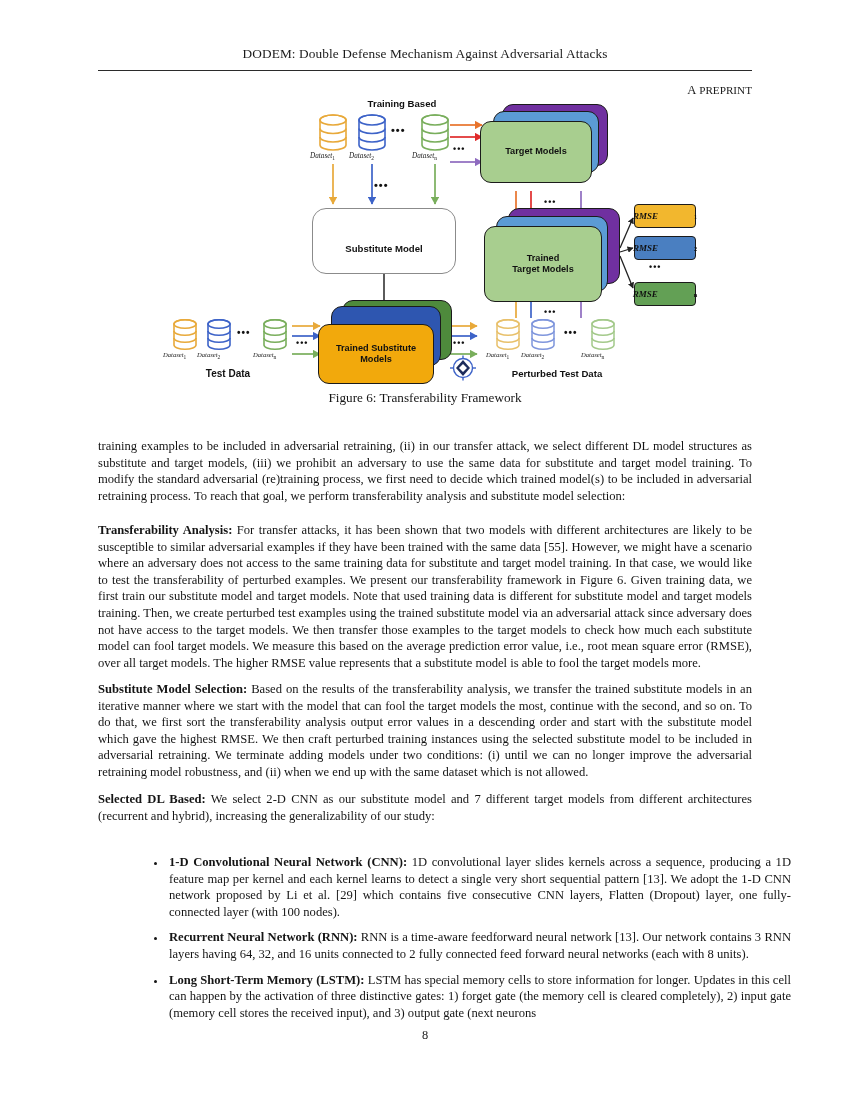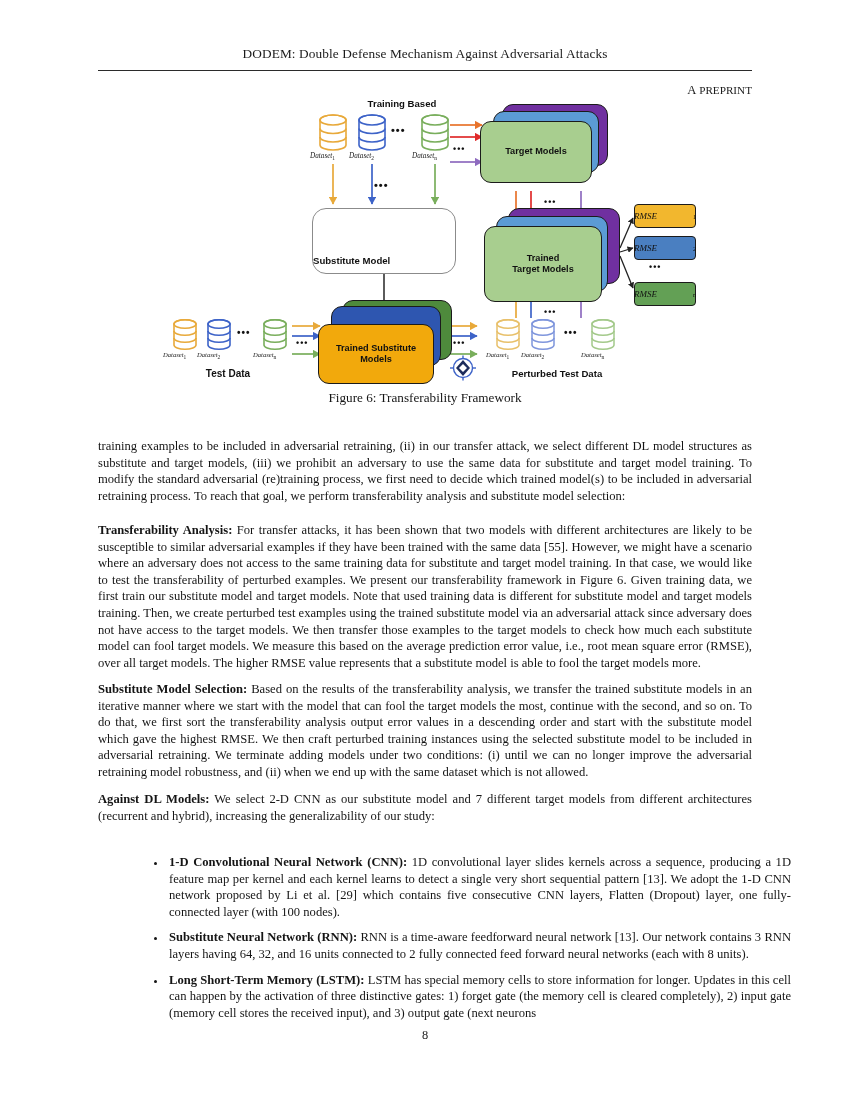--- a/index.html
+++ b/index.html
@@ -122,37 +122,37 @@
   .subbox {
     position: absolute;
     border: 1.5px solid #8b8b8b;
     border-radius: 14px;
     background: #ffffff;
     box-sizing: border-box;
   }
   .subbox-label {
     position: absolute;
     left: 0; right: 0;
-    bottom: 7px;
-    text-align: left;
+    bottom: 19px;
+    text-align: center;
     font-family: "Liberation Sans", sans-serif;
     font-weight: bold;
     font-size: 9.6px;
     color: #111;
   }
 
   
   .rmse {
     position: absolute;
     border: 1.5px solid #1b1b1b;
     border-radius: 4px;
     box-sizing: border-box;
     font-family: "Liberation Serif", serif;
     font-style: italic;
-    font-weight: normal;
+    font-weight: bold;
     font-size: 9px;
     display: flex;
     align-items: center;
     justify-content: center;
     color: #111;
     gap: 36px;
   }
   .rmse sub { font-size: 6.2px; font-style: normal; }
 
   .dots {
@@ -439,24 +439,24 @@
 
   <div class="col" style="top:522px;">
     <p class="para"><span class="lead">Transferability Analysis:</span><span> For transfer attacks, it has been shown that two models with different architectures are likely to be susceptible to similar adversarial examples if they have been trained with the same data [55]. However, we might have a scenario where an adversary does not access to the same training data for substitute and target model training. In that case, we would like to test the transferability of perturbed examples. We present our transferability framework in Figure 6. Given training data, we first train our substitute model and target models. Note that used training data is different for substitute model and target models training. Then, we create perturbed test examples using the trained substitute model via an adversarial attack since adversary does not have access to the target models. We then transfer those examples to the target models to check how much each substitute model can fool target models. We measure this based on the average prediction error value, i.e., root mean square error (RMSE), over all target models. The higher RMSE value represents that a substitute model is able to fool the target models more.</span></p>
   </div>
 
   <div class="col" style="top:681px;">
     <p class="para"><span class="lead">Substitute Model Selection:</span><span> Based on the results of the transferability analysis, we transfer the trained substitute models in an iterative manner where we start with the model that can fool the target models the most, continue with the second, and so on. To do that, we first sort the transferability analysis output error values in a descending order and start with the substitute model which gave the highest RMSE. We then craft perturbed training instances using the selected substitute model to be included in adversarial retraining. We terminate adding models under two conditions: (i) until we can no longer improve the adversarial retraining model robustness, and (ii) when we end up with the same dataset which is not allowed.</span></p>
   </div>
 
   <div class="col" style="top:791px;">
-    <p class="para"><span class="lead">Against DL Models:</span><span> We select 2-D CNN as our substitute model and 7 different target models from different architectures (recurrent and hybrid), increasing the generalizability of our study:</span></p>
+    <p class="para"><span class="lead">Selected DL Based:</span><span> We select 2-D CNN as our substitute model and 7 different target models from different architectures (recurrent and hybrid), increasing the generalizability of our study:</span></p>
   </div>
 
   <ul class="bullets" style="top:837px;">
     <li><span class="lead">1-D Convolutional Neural Network (CNN):</span><span> 1D convolutional layer slides kernels across a sequence, producing a 1D feature map per kernel and each kernel learns to detect a single very short sequential pattern [13]. We adopt the 1-D CNN network proposed by Li et al. [29] which contains five consecutive CNN layers, Flatten (Dropout) layer, one fully-connected layer (with 100 nodes).</span></li>
-    <li><span class="lead">Substitute Neural Network (RNN):</span><span> RNN is a time-aware feedforward neural network [13]. Our network contains 3 RNN layers having 64, 32, and 16 units connected to 2 fully connected feed forward neural networks (each with 8 units).</span></li>
+    <li><span class="lead">Recurrent Neural Network (RNN):</span><span> RNN is a time-aware feedforward neural network [13]. Our network contains 3 RNN layers having 64, 32, and 16 units connected to 2 fully connected feed forward neural networks (each with 8 units).</span></li>
     <li><span class="lead">Long Short-Term Memory (LSTM):</span><span> LSTM has special memory cells to store information for longer. Updates in this cell can happen by the activation of three distinctive gates: 1) forget gate (the memory cell is cleared completely), 2) input gate (memory cell stores the received input), and 3) output gate (next neurons</span></li>
   </ul>
 
   <div class="pageno">8</div>
 
 </div>
 
 </body></html>

